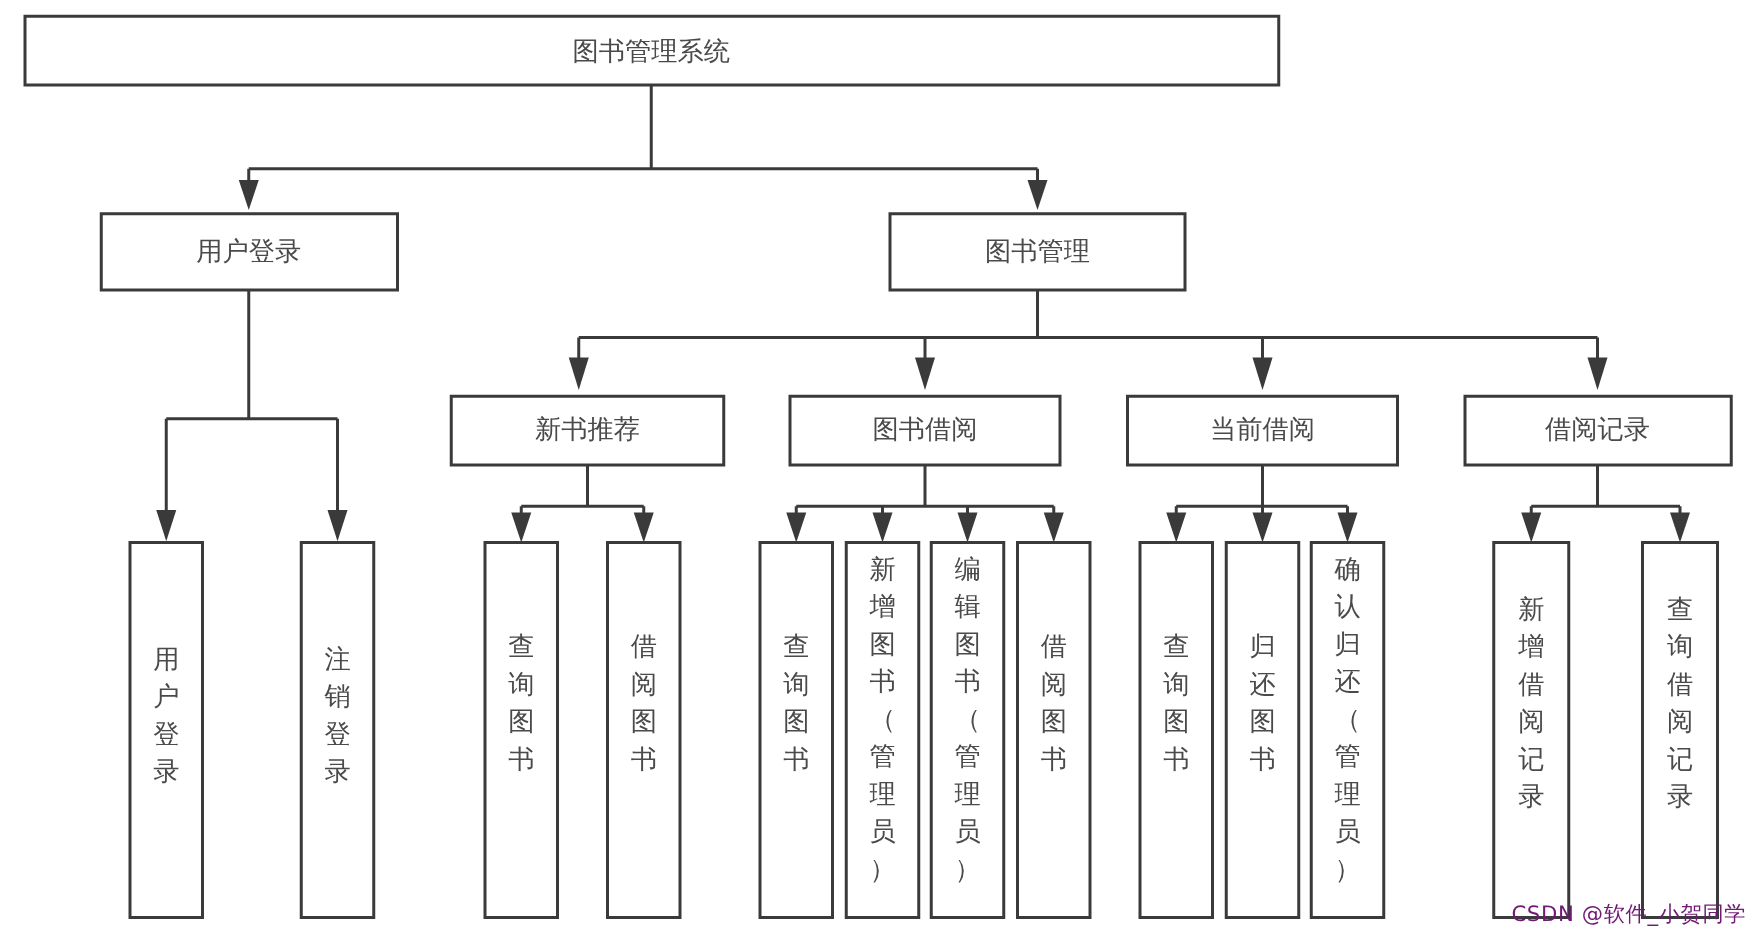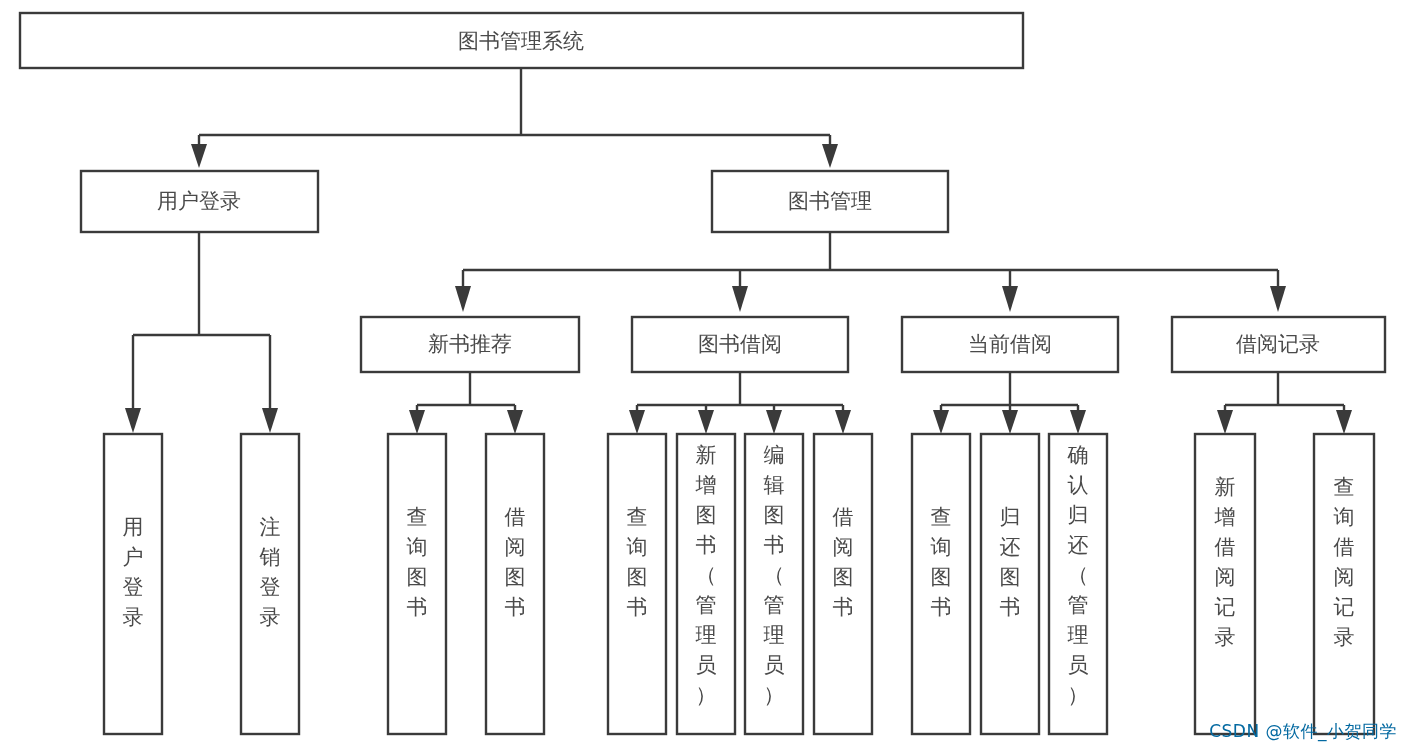--- a/index.html
+++ b/index.html
@@ -48,21 +48,21 @@
     font-family: "DejaVu Sans", "Liberation Sans", sans-serif;
     font-size: 21px;
     text-anchor: middle;
   }
   .watermark {
     position: absolute;
     right: 8px;
     bottom: 4px;
     font-family: "DejaVu Sans", "Liberation Sans", sans-serif;
     font-size: 17px;
-    color: #0369a1;
+    color: #701a75;
     white-space: nowrap;
     letter-spacing: 0.5px;
   }
 </style>
 </head>
 <body>
 
 <svg id="diagram" viewBox="0 0 1405 747">
 
   <g>

